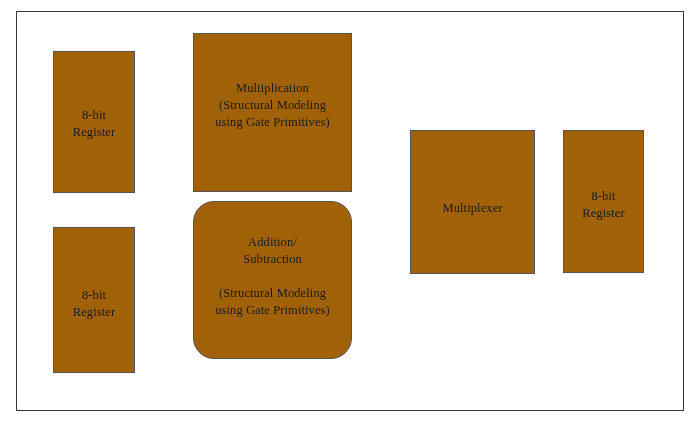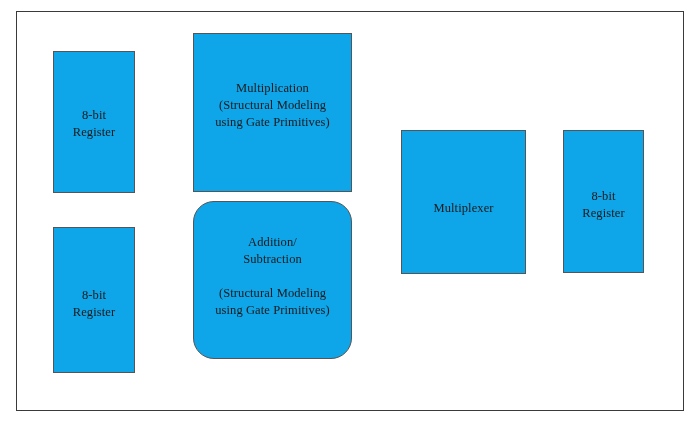--- a/index.html
+++ b/index.html
@@ -24,21 +24,21 @@
     width: 668px;
     height: 400px;
     border: 1.5px solid #3a3a3a;
     box-sizing: border-box;
     background: #ffffff;
   }
   .node {
     position: absolute;
     box-sizing: border-box;
     border: 1.5px solid #555555;
-    background: #0ea5e9;
+    background: #a16207;
     display: flex;
     align-items: center;
     justify-content: center;
     text-align: center;
   }
   .node .node-text {
     display: block;
     width: 100%;
     color: #1a1a1a;
     font-size: 12.5px;
@@ -87,21 +87,21 @@
     </div>
 
     <div class="node" id="node-addsub" style="left:176px; top:189px;">
       <span class="node-text">Addition/
 Subtraction
 
 (Structural Modeling
 using Gate Primitives)</span>
     </div>
 
-    <div class="node" id="node-mux" style="left:384px; top:118px;">
+    <div class="node" id="node-mux" style="left:393px; top:118px;">
       <span class="node-text">Multiplexer</span>
     </div>
 
     <div class="node" id="node-reg-out" style="left:546px; top:118px;">
       <span class="node-text">8-bit
 Register</span>
     </div>
 
   </div>
 </div>

